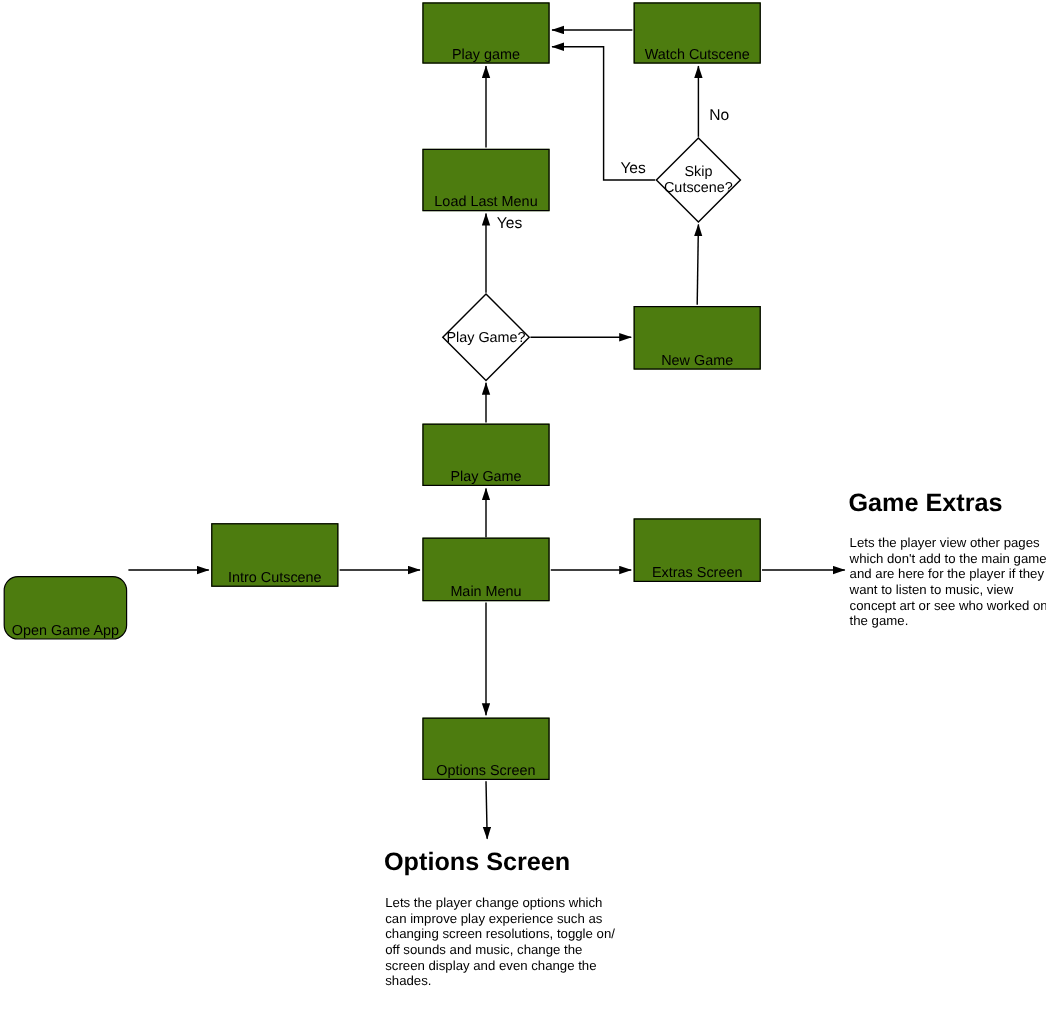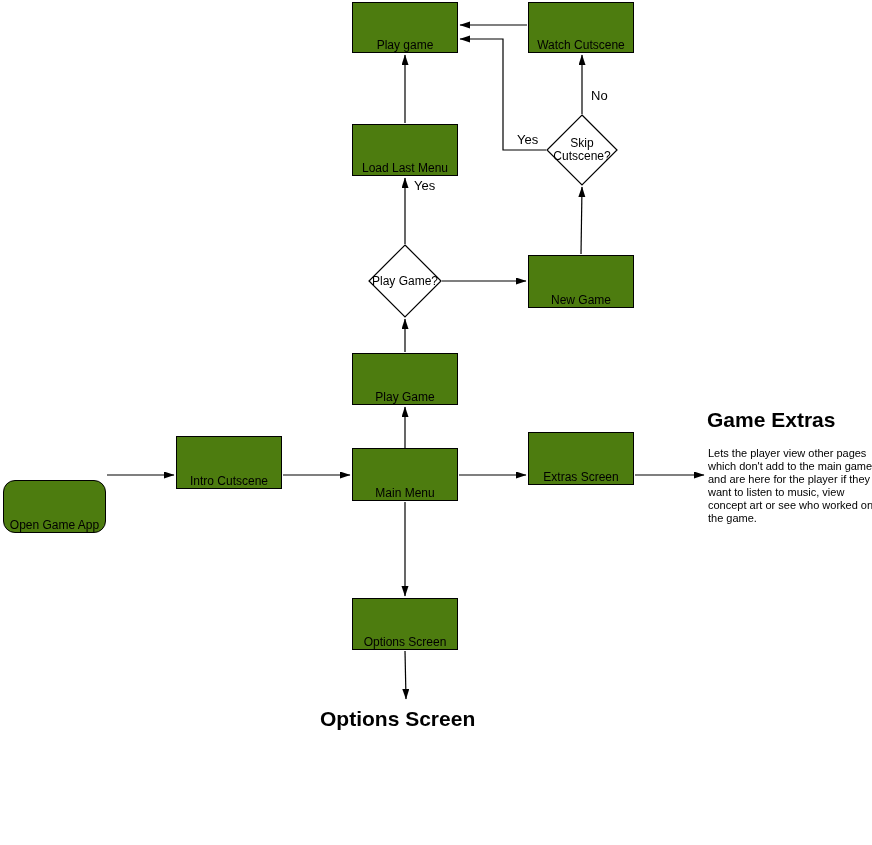--- a/index.html
+++ b/index.html
@@ -113,14 +113,15 @@
   <div class="elabel" style="left:516px;top:132px;">Yes</div>
 
   <div class="elabel" style="left:590px;top:88px;">No</div>
 
   <div class="annot-title" style="left:707px;top:408px;">Game Extras</div>
 
   <div class="annot-text" style="left:708px;top:447px;width:166px;">Lets the player view other pages which don't add to the main game and are here for the player if they want to listen to music, view concept art or see who worked on the game.</div>
 
   <div class="annot-title" style="left:320px;top:707px;">Options Screen</div>
 
+  <div class="annot-text" style="left:321px;top:747px;width:192px;">Lets the player change options which can improve play experience such as changing screen resolutions, toggle on/ off sounds and music, change the screen display and even change the shades.</div>
 
 </div>
 
 </body></html>

